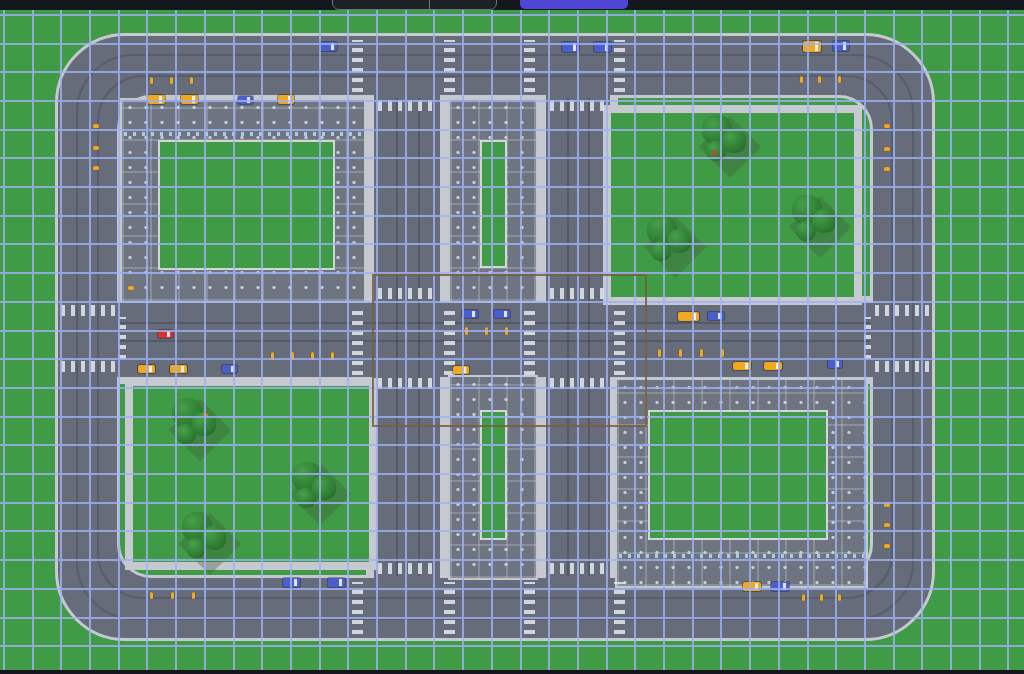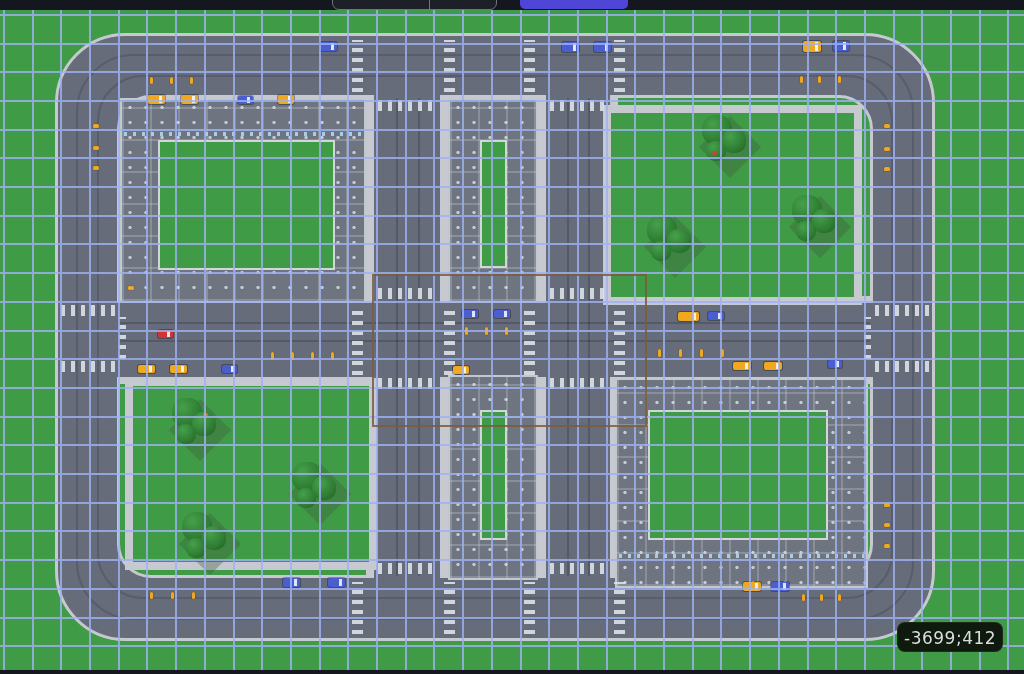--- a/index.html
+++ b/index.html
@@ -300,21 +300,20 @@
           <span class="leaf l1"></span>
           <span class="leaf l2"></span>
           <span class="leaf l3"></span>
         </div>
         <div class="dot" style="left: 203px; top: 403px; background: rgb(224, 120, 32);"></div>
         <div class="dot" style="left: 712px; top: 141px; background: rgb(208, 64, 56);"></div>
       </div>
 
     <div class="grid"></div>
     <div class="selection"></div>
-    <div class="coords">-3699;412</div>
   </div>
 
   <div class="topbar">
     <div class="addr-pill">
       <span class="divider"></span>
     </div>
     <div class="accent-btn"></div>
   </div>
   <div class="bottombar"></div>
 

